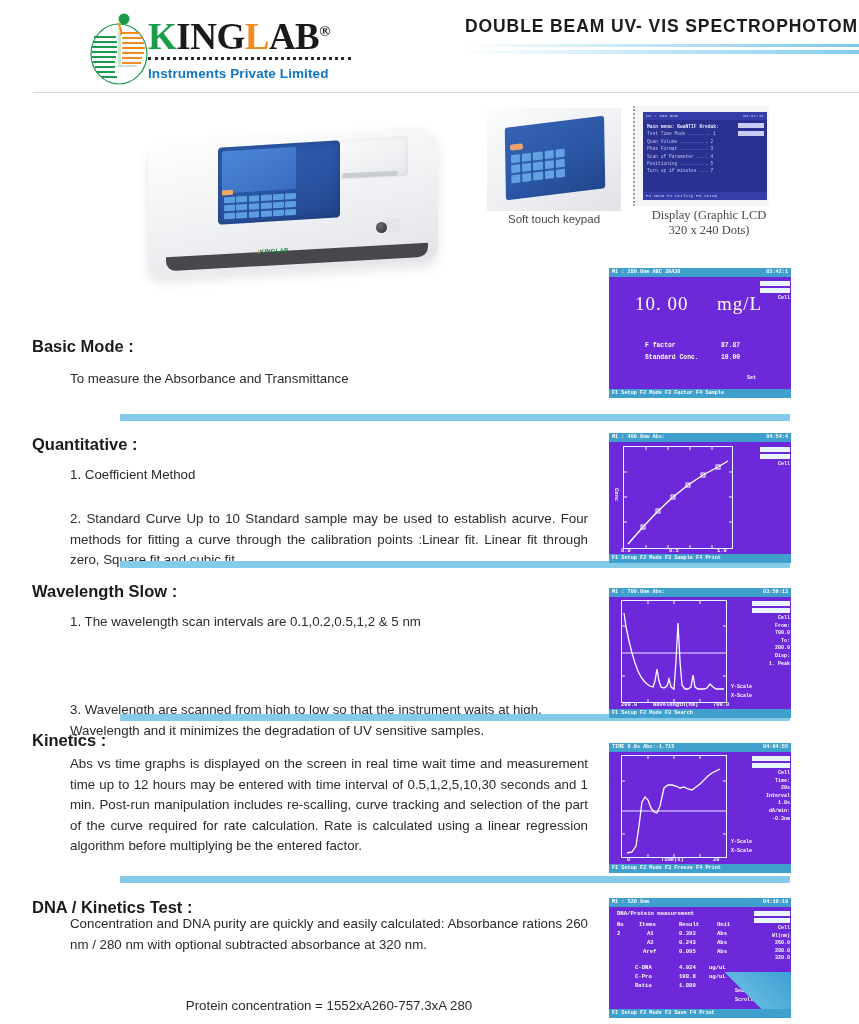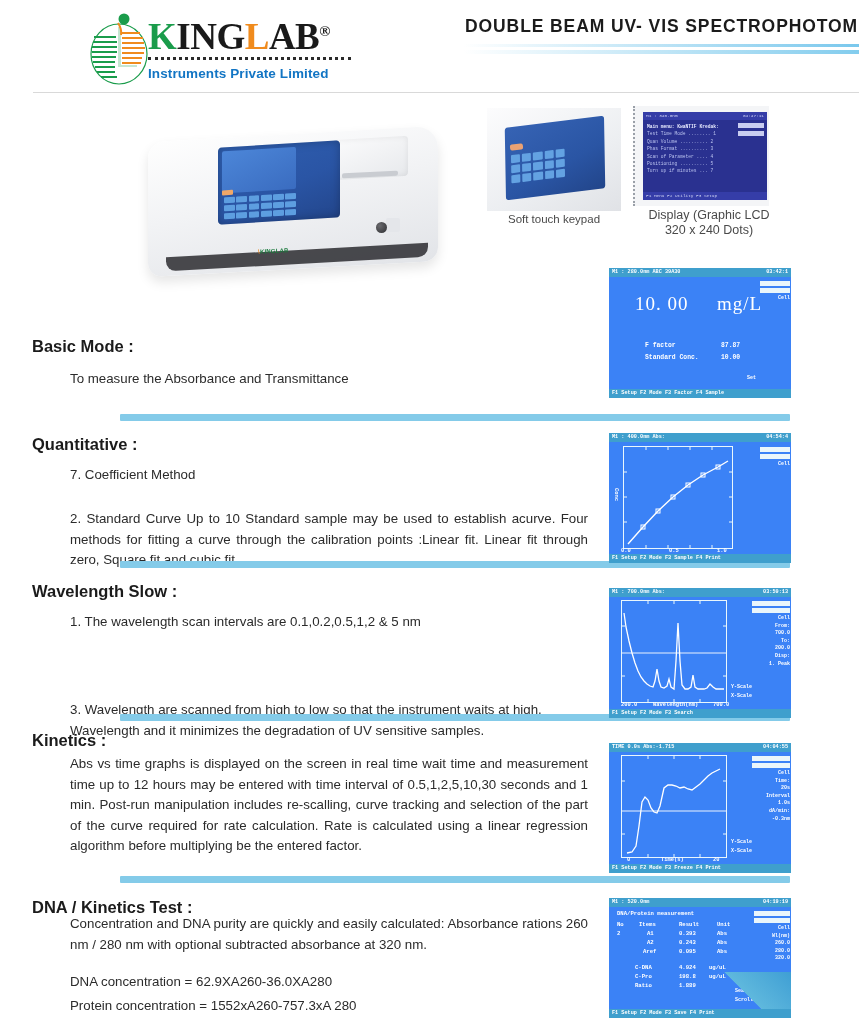--- a/index.html
+++ b/index.html
@@ -315,21 +315,21 @@
     box-sizing: border-box;
   }
   .caption-display {
     position: absolute;
     left: 629px; top: 208px;
     width: 160px;
     text-align: center;
     font-size: 12.5px;
     color: #4a4a4a;
     line-height: 15px;
-    font-family: Liberation Sans, sans-serif;
+    font-family: Liberation Serif, serif;
   }
 
   
   .section-title {
     position: absolute;
     font-size: 16.5px;
     font-weight: bold;
     color: #1b1b1b;
     font-family: "Liberation Sans", sans-serif;
     white-space: nowrap;
@@ -345,21 +345,21 @@
   .divider {
     position: absolute;
     height: 7px;
     background: #84cbe9;
     border-radius: 1px;
   }
 
   
   .lcd {
     position: absolute;
-    background: #3b82f6;
+    background: #6d28d9;
     overflow: hidden;
     font-family: "Liberation Mono", monospace;
     color: #ffffff;
   }
   .lcd .topbar {
     position: absolute; left: 0; top: 0;
     width: 100%; height: 9px;
     background: #3f9fcd;
     font-size: 5.2px;
     line-height: 9px;
@@ -576,37 +576,36 @@
   <div class="caption-display">
     <div>Display (Graphic LCD</div>
     <div>320 x 240 Dots)</div>
   </div>
 
   <div class="section-title" style="left:32px; top:337px;">Basic Mode :</div>
   <div class="section-body" style="left:70px; top:369px; width:520px;">To measure the Absorbance and Transmittance</div>
   <div class="divider" style="left:120px; top:414px; width:670px;"></div>
 
   <div class="section-title" style="left:32px; top:435px;">Quantitative :</div>
-  <div class="section-body" style="left:70px; top:465px; width:518px;">7. Coefficient Method</div>
+  <div class="section-body" style="left:70px; top:465px; width:518px;">1. Coefficient Method</div>
   <div class="section-body just" style="left:70px; top:485px; width:518px;margin-top:24px;">2. Standard Curve Up to 10 Standard sample may be used to establish acurve. Four methods for fitting a curve through the calibration points :Linear fit. Linear fit through zero, Square fit and cubic fit.</div>
   <div class="divider" style="left:120px; top:561px; width:670px;"></div>
 
   <div class="section-title" style="left:32px; top:582px;">Wavelength Slow :</div>
   <div class="section-body" style="left:70px; top:612px; width:520px;">1. The wavelength scan intervals are 0.1,0.2,0.5,1,2 &amp; 5 nm</div>
   <div class="section-body" style="left:70px; top:700px; width:522px;">3. Wavelength are scanned from high to low so that the instrument waits at high. Wavelength and it minimizes the degradation of UV sensitive samples.</div>
   <div class="divider" style="left:120px; top:714px; width:670px;"></div>
 
   <div class="section-title" style="left:32px; top:731px;">Kinetics :</div>
   <div class="section-body just" style="left:70px; top:754px; width:518px;">Abs vs time graphs is displayed on the screen in real time wait time and measurement time up to 12 hours may be entered with time interval of 0.5,1,2,5,10,30 seconds and 1 min. Post-run manipulation includes re-scalling, curve tracking and selection of the part of the curve required for rate calculation. Rate is calculated using a linear regression algorithm before multiplying be the entered factor.</div>
   <div class="divider" style="left:120px; top:876px; width:670px;"></div>
 
   <div class="section-title" style="left:32px; top:898px;">DNA / Kinetics Test :</div>
   <div class="section-body just" style="left:70px; top:914px; width:518px;">Concentration and DNA purity are quickly and easily calculated: Absorbance rations 260 nm / 280 nm with optional subtracted absorbance at 320 nm.</div>
-  <div class="section-body" style="left:70px; top:972px; width:518px;">DNA concentration = 62.9XA260-36.0XA280</div>
-  <div class="section-body" style="left:70px; top:996px; width:518px;">Protein concentration = 1552xA260-757.3xA 280</div>
+  <div class="section-body" style="left:70px; top:996px; width:518px;text-align:center;">Protein concentration = 1552xA260-757.3xA 280</div>
 
   <div class="lcd" style="left:609px; top:268px; width:182px; height:130px;">
     <div class="topbar">
       <span>M1 :  280.0nm  ABC  39A30</span>
       <span>03:42:1</span>
     </div>
     <div class="bigval" style="left:26px; top:25px;">10. 00</div>
     <div class="bigval" style="left:108px; top:25px;">mg/L</div>
     <div class="kv" style="left:36px; top:74px;">F factor</div>
     <div class="kv" style="left:112px; top:74px;">87.87</div>

